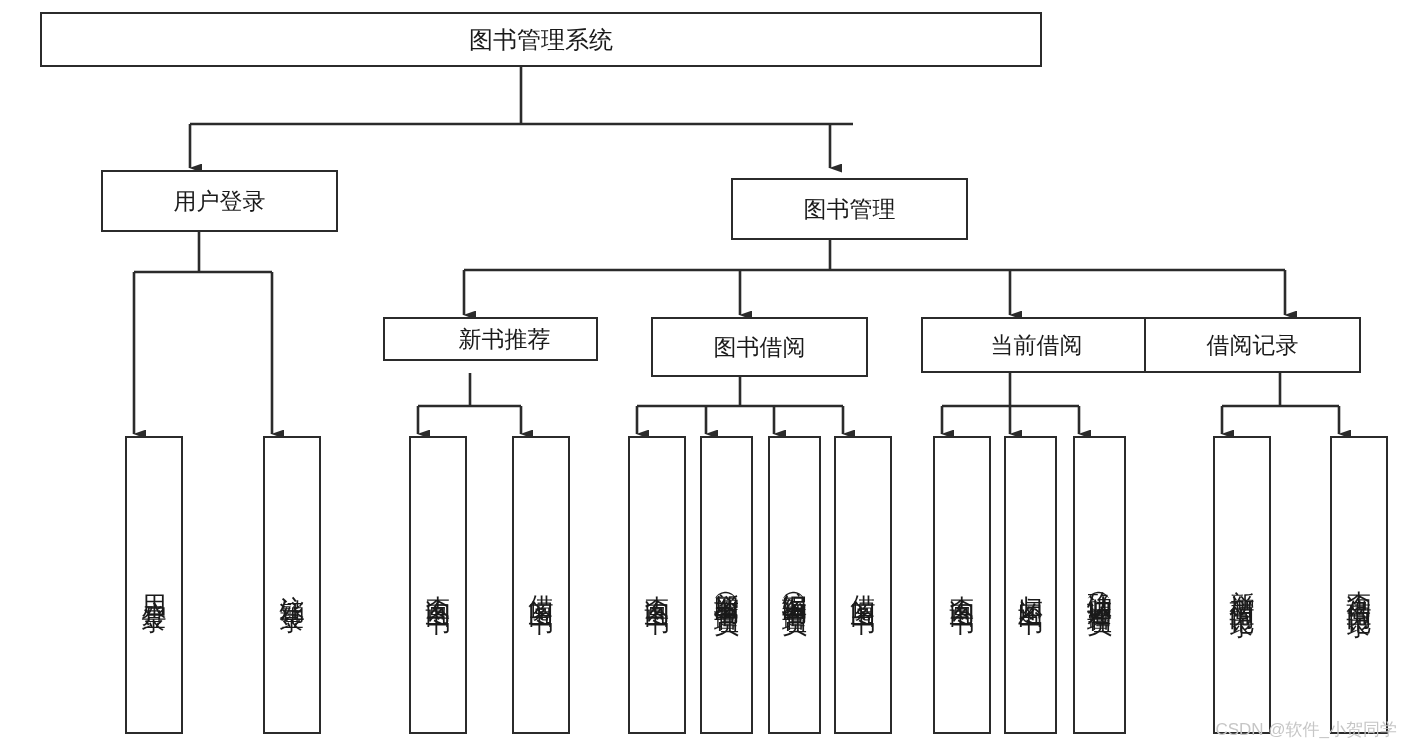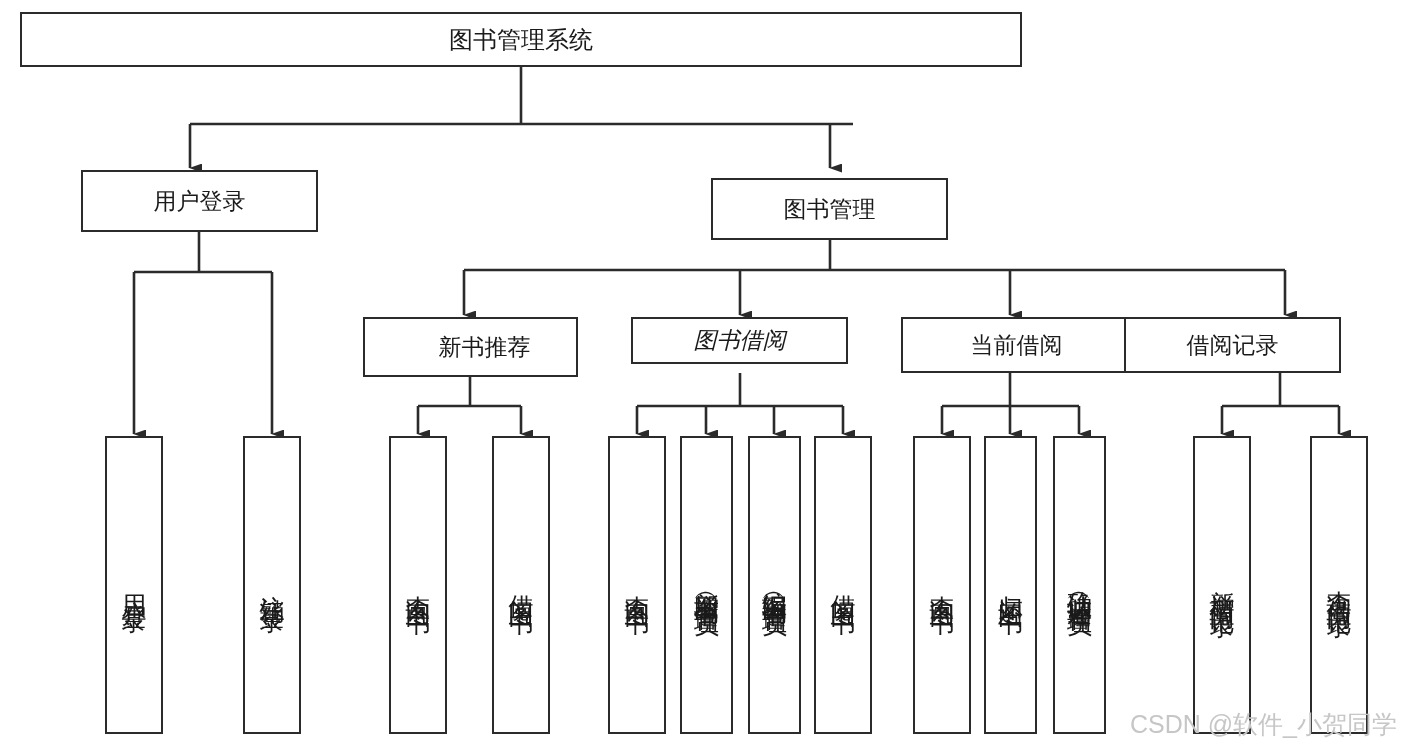--- a/index.html
+++ b/index.html
@@ -26,20 +26,21 @@
   }
   .node {
     position: absolute;
     background: #ffffff;
     border: 2.5px solid #2b2b2b;
     display: flex;
     align-items: center;
     justify-content: center;
     color: #1a1a1a;
     z-index: 2;
+    margin-left: 20px;
   }
   .node .label {
     display: block;
     text-align: center;
     line-height: 1.05;
     white-space: nowrap;
   }
   
   .node.horiz .label {
     writing-mode: horizontal-tb;
@@ -58,21 +59,21 @@
     line-height: 1;
   }
   .node.vert.tall .label {
     font-size: 25px;
     letter-spacing: 3px;
   }
   .watermark {
     position: absolute;
     right: 8px;
     bottom: 6px;
-    font-size: 25px;
+    font-size: 17px;
     color: #c6c6c6;
     z-index: 5;
     white-space: nowrap;
     font-family: "Liberation Sans", "DejaVu Sans", sans-serif;
   }
 </style>
 </head>
 <body>
 
 <div id="canvas">
@@ -131,24 +132,24 @@
     <span class="label">图书管理系统</span>
   </div>
 
   <div class="node horiz" style="left:81px; top:170px; width:237px; height:62px;">
     <span class="label">用户登录</span>
   </div>
   <div class="node horiz" style="left:711px; top:178px; width:237px; height:62px;">
     <span class="label">图书管理</span>
   </div>
 
-  <div class="node horiz" style="left:363px; top:317px; width:215px; height:60px;padding-left:28px;">
+  <div class="node horiz" style="left:363px; top:317px; width:215px; height:44px;padding-left:28px;">
     <span class="label">新书推荐</span>
   </div>
-  <div class="node horiz" style="left:631px; top:317px; width:217px; height:47px;font-style:italic;">
+  <div class="node horiz" style="left:631px; top:317px; width:217px; height:60px;">
     <span class="label">图书借阅</span>
   </div>
   <div class="node horiz" style="left:901px; top:317px; width:231px; height:56px;">
     <span class="label">当前借阅</span>
   </div>
   <div class="node horiz" style="left:1124px; top:317px; width:217px; height:56px;">
     <span class="label">借阅记录</span>
   </div>
 
   <div class="node vert" style="left:105px; top:436px; width:58px; height:298px;">

